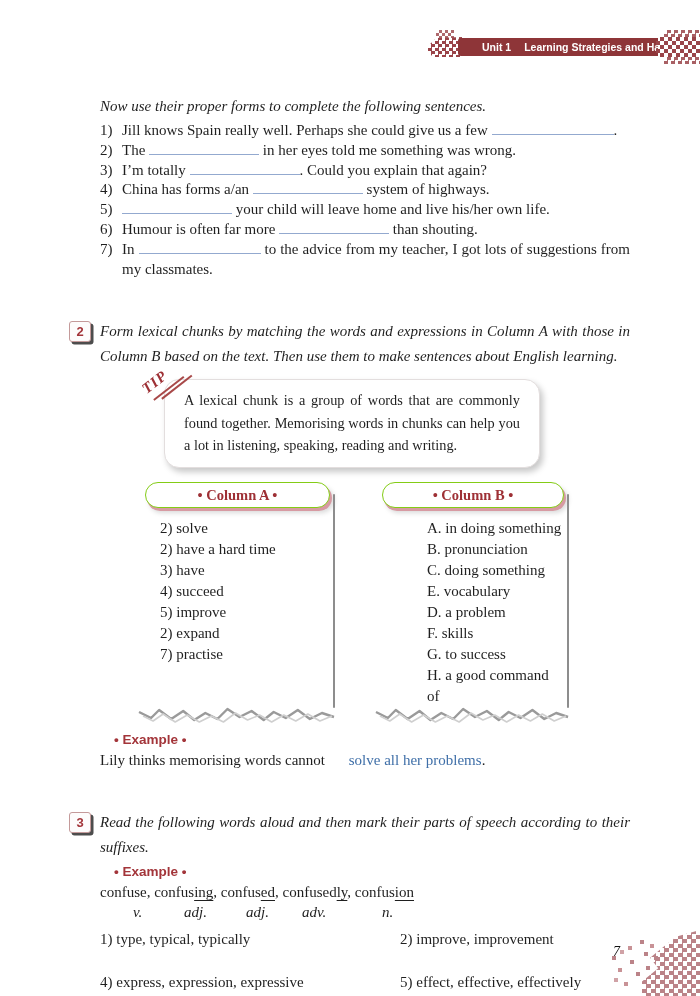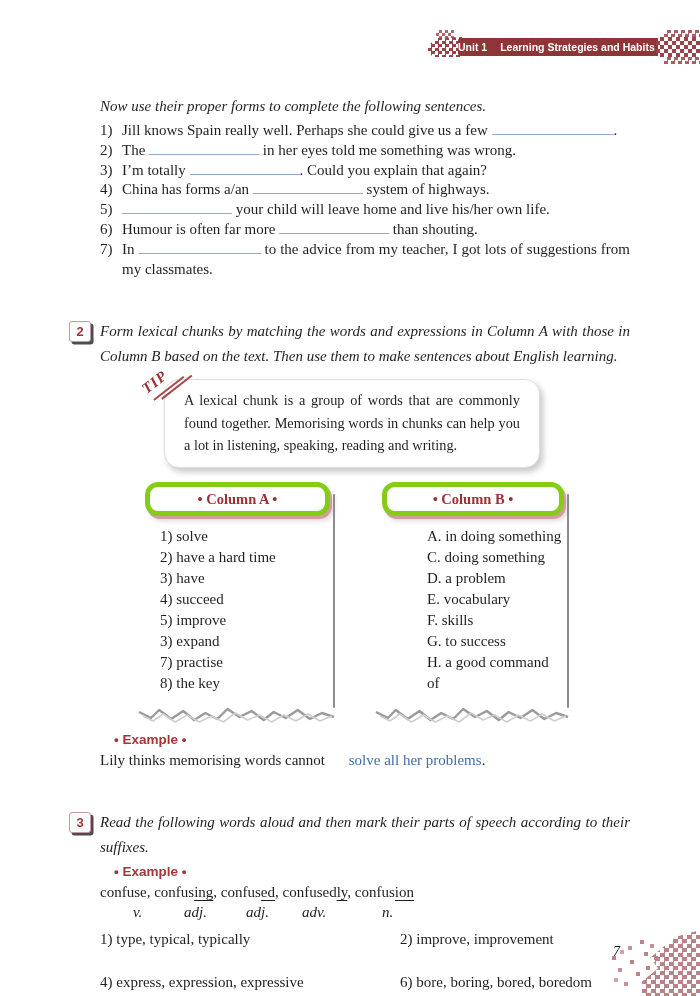--- a/index.html
+++ b/index.html
@@ -1,21 +1,21 @@
 <!DOCTYPE html>
 <html><head>
 <meta charset="utf-8">
 <style>
   html,body{margin:0;padding:0;background:#fff;}
   .page{position:relative;width:700px;height:996px;background:#ffffff;overflow:hidden;
         font-family:"Liberation Serif",serif;color:#1f1f1f;font-size:15px;}
 
   
   .banner{position:absolute;left:458px;top:38px;width:200px;height:18px;background:#8e3538;
-          border-radius:3px 0 0 3px;display:flex;align-items:center;gap:13px;padding-left:0;box-sizing:border-box;}
+          border-radius:3px 0 0 3px;display:flex;align-items:center;gap:13px;padding-left:24px;box-sizing:border-box;}
   .banner span{color:#fff;font-family:"Liberation Sans",sans-serif;font-size:10.5px;font-weight:bold;white-space:nowrap;}
   .checker{background-image:conic-gradient(#9a4449 25%, transparent 0 50%, #9a4449 0 75%, transparent 0);
            background-size:8px 8px;}
   .checker.light{background-image:conic-gradient(#bb8388 25%, transparent 0 50%, #bb8388 0 75%, transparent 0);}
   .chk-left{position:absolute;left:428px;top:37px;width:34px;height:20px;background-size:7px 7px;
             clip-path:polygon(0 45%,25% 5%,100% 0,100% 100%,15% 100%,0 75%);}
   .chk-left2{position:absolute;left:436px;top:30px;width:18px;height:8px;background-size:6px 6px;opacity:.8;}
   .chk-right{position:absolute;left:656px;top:37px;width:44px;height:20px;}
   .chk-right2{position:absolute;left:664px;top:30px;width:36px;height:7px;background-size:7px 7px;opacity:.85;}
   .chk-right3{position:absolute;left:664px;top:57px;width:36px;height:7px;background-size:7px 7px;opacity:.85;}
@@ -51,21 +51,21 @@
   .tiplabel{position:absolute;left:-24px;top:-16px;transform:rotate(-38deg);color:#9e3035;
             font-weight:bold;font-style:italic;font-size:15px;letter-spacing:1px;}
   .tiplabel i{display:block;height:0;border-top:2px solid #a84848;}
   .tiplabel i.l1{width:38px;margin:1px 0 0 2px;}
   .tiplabel i.l2{width:38px;margin:2px 0 0 9px;}
 
   
   .cols{display:flex;gap:52px;margin:14px 0 0 45px;height:228px;}
   .card{position:relative;width:185px;}
   .card.b{width:182px;}
-  .pill{height:24px;border-radius:13px;background:#fff;border:5px solid #84cc16;
+  .pill{height:24px;border-radius:13px;background:#fff;border:1px solid #84cc16;
         box-shadow:2px 3px 0 #d79aa2,4px 5px 5px rgba(0,0,0,.15);
         text-align:center;color:#9e3035;font-weight:bold;font-size:14.5px;line-height:24px;}
   .card-body{padding:10px 0 8px 15px;line-height:21px;}
   .card.b .card-body{padding-left:45px;}
   .edge-r{position:absolute;right:-5px;top:12px;bottom:2px;width:2px;background:#8d8d8d;border-radius:1px;}
   .torn{position:absolute;left:-8px;bottom:-14px;width:calc(100% + 16px);height:22px;}
 
   
   .ex-label{font-family:"Liberation Sans",sans-serif;color:#a3353a;font-weight:bold;font-size:13.5px;
             margin:22px 0 3px 14px;}
@@ -116,42 +116,42 @@
         <i class="l2"></i>
       </div>
       <span>A lexical chunk is a group of words that are commonly found together. Memorising words in chunks can help you a lot in listening, speaking, reading and writing.</span>
     </div>
 
     <div class="cols">
       <div class="card a">
         <div class="pill">• Column A •</div>
         <div class="edge-r"></div>
         <div class="card-body">
-          <div>1) solve</div>
+          <div>2) solve</div>
           <div>2) have a hard time</div>
           <div>3) have</div>
           <div>4) succeed</div>
           <div>5) improve</div>
-          <div>3) expand</div>
+          <div>2) expand</div>
           <div>7) practise</div>
-          <div>8) the key</div>
         </div>
         <svg class="torn" viewBox="0 0 200 22" preserveAspectRatio="none">
           <path d="M2,10 L14,16 22,8 34,17 46,9 57,18 68,11 80,17 90,7 102,15 114,9 126,18 136,10 148,16 160,8 172,17 184,11 196,15" fill="none" stroke="#9a9a9a" stroke-width="2.4" stroke-linejoin="round"></path>
           <path d="M6,14 L16,19 26,12 38,20 50,13 62,20 74,14 86,20 98,11 110,18 122,13 134,20 146,13 158,19 170,12 182,19 194,14" fill="none" stroke="#cfcfcf" stroke-width="1.6" stroke-linejoin="round"></path>
         </svg>
       </div>
       <div class="card b">
         <div class="pill">• Column B •</div>
         <div class="edge-r"></div>
         <div class="card-body">
           <div>A. in doing something</div>
+          <div>B. pronunciation</div>
           <div>C. doing something</div>
+          <div>E. vocabulary</div>
           <div>D. a problem</div>
-          <div>E. vocabulary</div>
           <div>F. skills</div>
           <div>G. to success</div>
           <div>H. a good command of</div>
         </div>
         <svg class="torn" viewBox="0 0 200 22" preserveAspectRatio="none">
           <path d="M2,10 L14,16 22,8 34,17 46,9 57,18 68,11 80,17 90,7 102,15 114,9 126,18 136,10 148,16 160,8 172,17 184,11 196,15" fill="none" stroke="#9a9a9a" stroke-width="2.4" stroke-linejoin="round"></path>
           <path d="M6,14 L16,19 26,12 38,20 50,13 62,20 74,14 86,20 98,11 110,18 122,13 134,20 146,13 158,19 170,12 182,19 194,14" fill="none" stroke="#cfcfcf" stroke-width="1.6" stroke-linejoin="round"></path>
         </svg>
       </div>
     </div>
@@ -172,20 +172,21 @@
       <span style="left:84px">adj.</span>
       <span style="left:146px">adj.</span>
       <span style="left:202px">adv.</span>
       <span style="left:282px">n.</span>
     </div>
 
     <div class="wordgrid">
       <div>1) type, typical, typically</div>
       <div>2) improve, improvement</div>
       <div>4) express, expression, expressive</div>
+      <div>5) effect, effective, effectively</div>
       <div>6) bore, boring, bored, boredom</div>
     </div>
 
   </div>
 
   <span class="pageno">7</span>
   <div class="checker light corner"></div>
   <div class="scatter"></div>
 
 </div>

